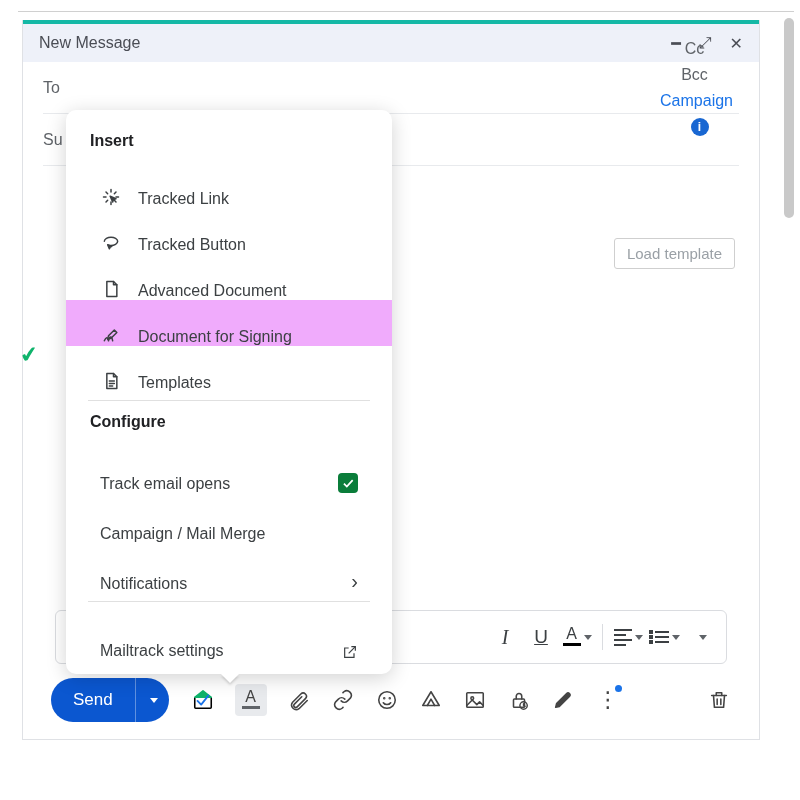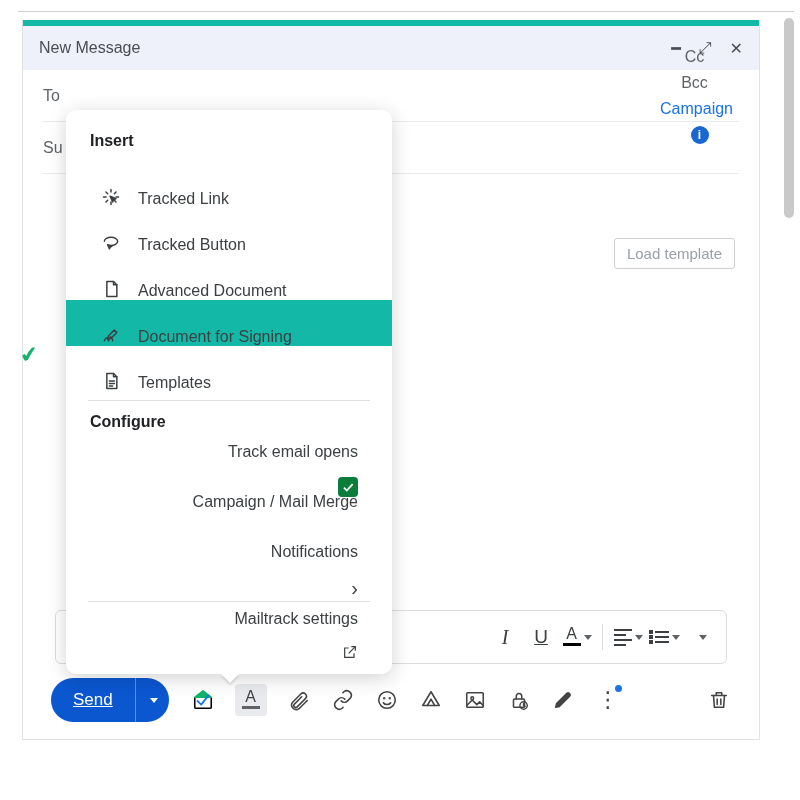--- a/index.html
+++ b/index.html
@@ -17,26 +17,26 @@
     left: 22px;
     top: 20px;
     width: 738px;
     height: 720px;
     background: #fff;
     border: 1px solid #dfe1e5;
     border-top: none;
     box-shadow: 0 0 0 rgba(0,0,0,0);
   }
   .titlebar {
-    height: 50px;
+    height: 42px;
     background: #eef1f9;
     display: flex;
     align-items: center;
     padding: 0 16px;
-    border-top: 6px solid #14b8a6;
+    border-top: 4px solid #14b8a6;
   }
   .titlebar .title {
     font-size: 16px;
     color: #4a4d55;
     flex: 1;
     font-weight: 400;
   }
   .title-actions { display: flex; align-items: center; gap: 18px; }
   .title-actions span { font-size: 16px; color: #4a4d55; cursor: pointer; }
 
@@ -113,21 +113,21 @@
   .bottom-bar {
     position: absolute;
     left: 28px; right: 28px; bottom: 12px;
     height: 54px;
     display: flex; align-items: center;
   }
   .send-btn {
     display:flex; align-items:stretch; height:44px; border-radius:22px; overflow:hidden;
     background:#0b57d0; color:#fff; font-weight:500; font-size:17px; cursor:pointer;
   }
-  .send-btn .main { padding: 12px 22px; display:flex; align-items:center;text-decoration:underline; }
+  .send-btn .main { padding: 12px 22px; display:flex; align-items:center; }
   .send-btn .arrow { width:34px; display:flex; align-items:center; justify-content:center; border-left:1px solid rgba(255,255,255,0.35); }
   .send-btn .arrow .caret-down { border-top-color:#fff; }
 
   .tool-icons { display:flex; align-items:center; gap:20px; margin-left:22px; }
   .tool-icon { width:24px; height:24px; display:inline-flex; align-items:center; justify-content:center; color:#444; cursor:pointer; position:relative; }
   .tool-icon svg { width:22px; height:22px; stroke:#444; fill:none; stroke-width:1.7; stroke-linecap:round; stroke-linejoin:round;}
   .tool-icon.active-frame { background:#e8eaed; border-radius:4px; padding:4px; width:32px; height:32px; }
   .mailtrack-env svg .env-body{fill:#fff;stroke:#000;}
   .mailtrack-env svg .env-flap{fill:#0fb36b;stroke:#0fb36b;}
   .mailtrack-env svg .check{stroke:#1a73e8; stroke-width:2;}
@@ -152,22 +152,22 @@
     width:0;height:0;border-left:9px solid transparent;border-right:9px solid transparent;border-top:9px solid #fff;
     filter: drop-shadow(0 2px 1px rgba(0,0,0,0.15));
   }
   .pop-section-title {
     font-weight:700; font-size:16px; color:#202124; padding: 4px 22px 12px 24px;
   }
   .pop-item {
     display:flex; align-items:flex-end; gap:16px;
     height:46px; padding: 0 34px; font-size:16px; color:#3c4043; cursor:pointer;
   }
-  .pop-item.config { height:50px;flex-direction:column; }
-  .pop-item:hover, .pop-item.hovered { background:#14b8a6; }
+  .pop-item.config { height:50px; }
+  .pop-item:hover, .pop-item.hovered { background:#f0abfc; }
   .pop-item .pi-icon { width:22px; height:22px; display:inline-flex; align-items:center; justify-content:center; }
   .pop-item .pi-icon svg { width:20px; height:20px; stroke:#3c4043; fill:none; stroke-width:1.8; stroke-linecap:round; stroke-linejoin:round;}
   .pop-item .pi-right { margin-left:auto; display:inline-flex; align-items:center;}
   .divider { height:1px; background:#e0e0e0; margin: 8px 22px; }
   .check-box {
     width:20px; height:20px; background:#0a7d3a; border-radius:4px;
     display:inline-flex; align-items:center; justify-content:center;
   }
   .check-box svg { stroke:#fff; stroke-width:3; fill:none; width:14px; height:14px; }
   .chev-right { font-size:20px; color:#3c4043; }

